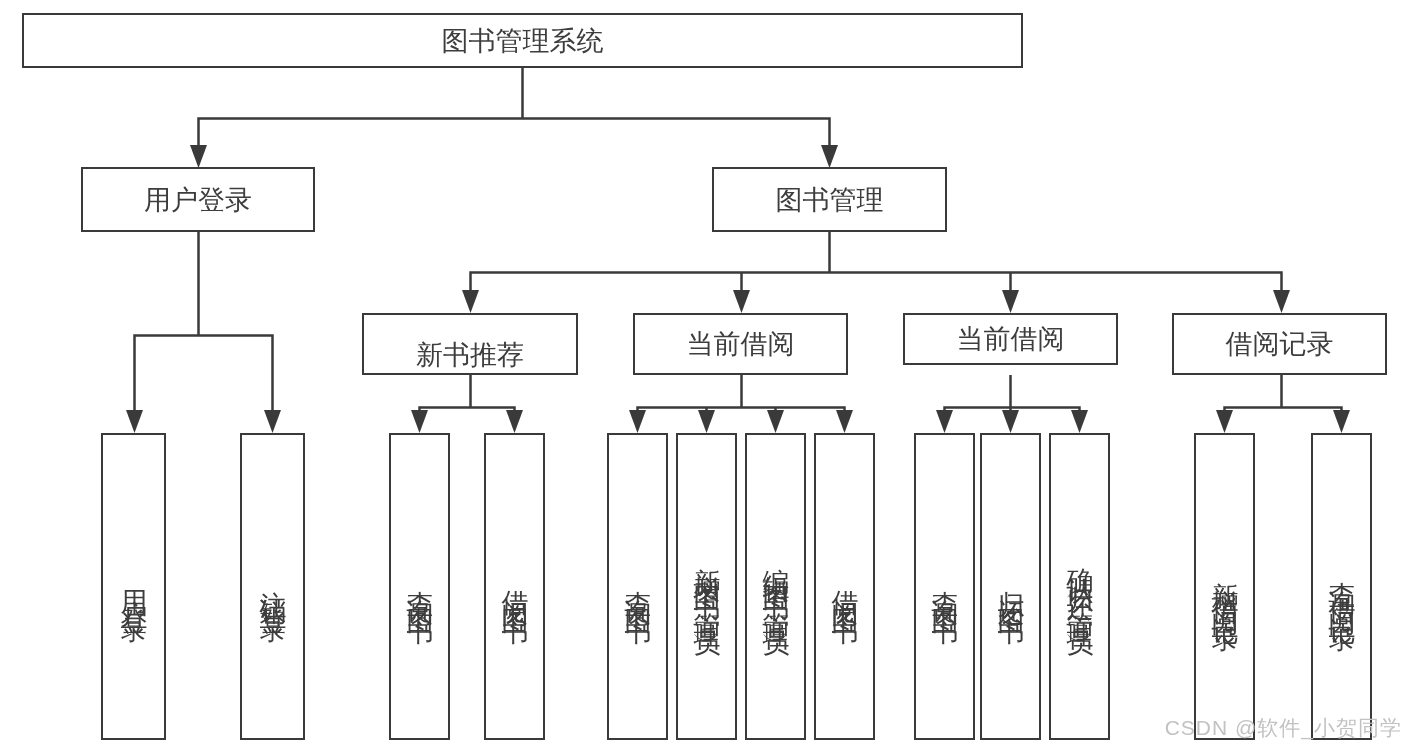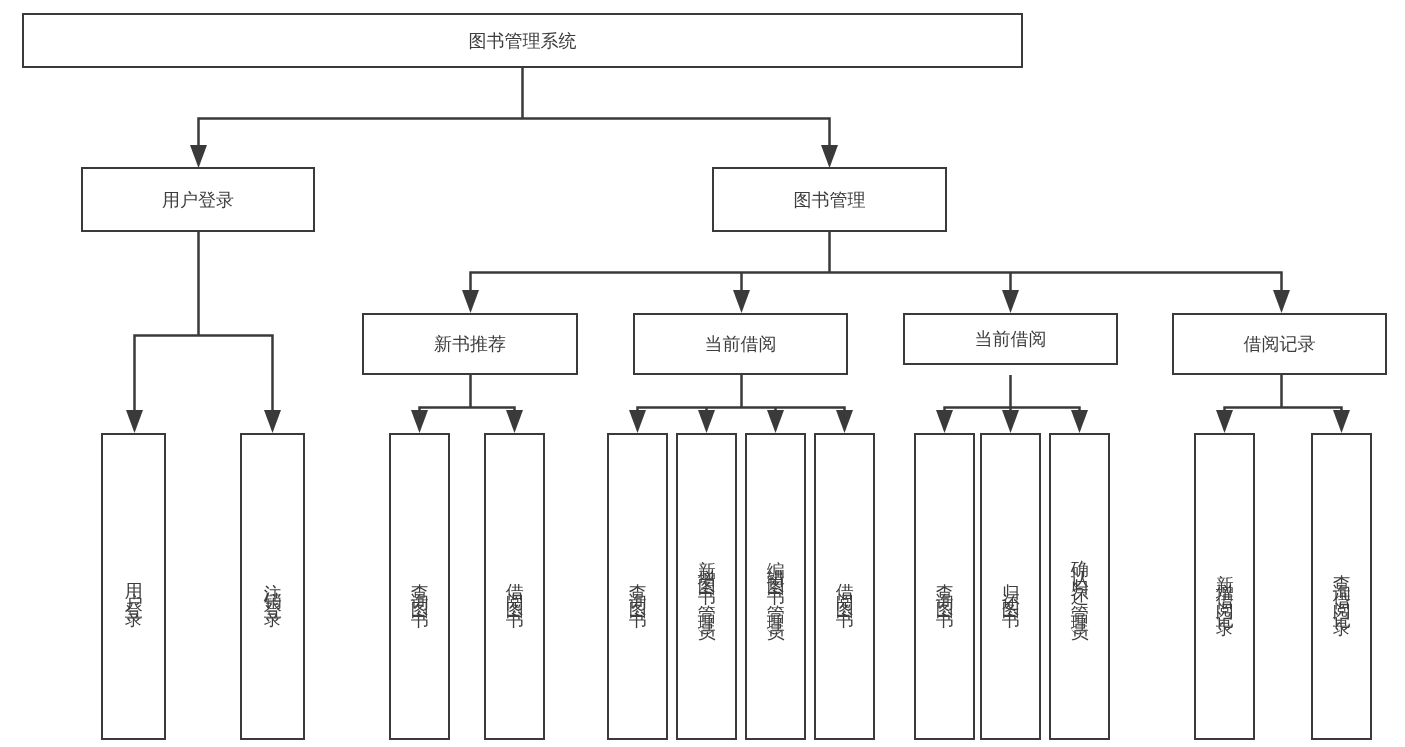--- a/index.html
+++ b/index.html
@@ -11,21 +11,21 @@
     overflow:hidden;
   }
   .connectors{position:absolute;left:0;top:0;z-index:0;}
   .box{
     position:absolute;
     box-sizing:border-box;
     background:#ffffff;
     border:2px solid #3a3a3a;
     display:flex;align-items:center;justify-content:center;
     color:#3d3d3d;
-    font-size:18px;
+    font-size:27px;
     z-index:1;
   }
   .box .vlabel{
     writing-mode:vertical-rl;
     text-orientation:mixed;
     letter-spacing:9px;
     line-height:1.15;
     white-space:nowrap;
   }
   .watermark{
@@ -86,21 +86,21 @@
     <span>图书管理系统</span>
   </div>
 
   <div class="box" style="left:81px;top:167px;width:234px;height:65px;">
     <span>用户登录</span>
   </div>
   <div class="box" style="left:712px;top:167px;width:235px;height:65px;">
     <span>图书管理</span>
   </div>
 
-  <div class="box" style="left:362px;top:313px;width:216px;height:62px;">
+  <div class="box" style="left:362px;top:313px;width:216px;height:62px;align-items:flex-end;">
     <span>新书推荐</span>
   </div>
   <div class="box" style="left:633px;top:313px;width:215px;height:62px;">
     <span>当前借阅</span>
   </div>
   <div class="box" style="left:903px;top:313px;width:215px;height:52px;">
     <span>当前借阅</span>
   </div>
   <div class="box" style="left:1172px;top:313px;width:215px;height:62px;">
     <span>借阅记录</span>
@@ -143,14 +143,15 @@
     <span class="vlabel">确认归还（管理员）</span>
   </div>
 
   <div class="box" style="left:1194px;top:433px;width:61px;height:307px;">
     <span class="vlabel">新增借阅记录</span>
   </div>
   <div class="box" style="left:1311px;top:433px;width:61px;height:307px;">
     <span class="vlabel">查询借阅记录</span>
   </div>
 
+  <div class="watermark">CSDN @软件_小贺同学</div>
 
 </div>
 
 </body></html>

